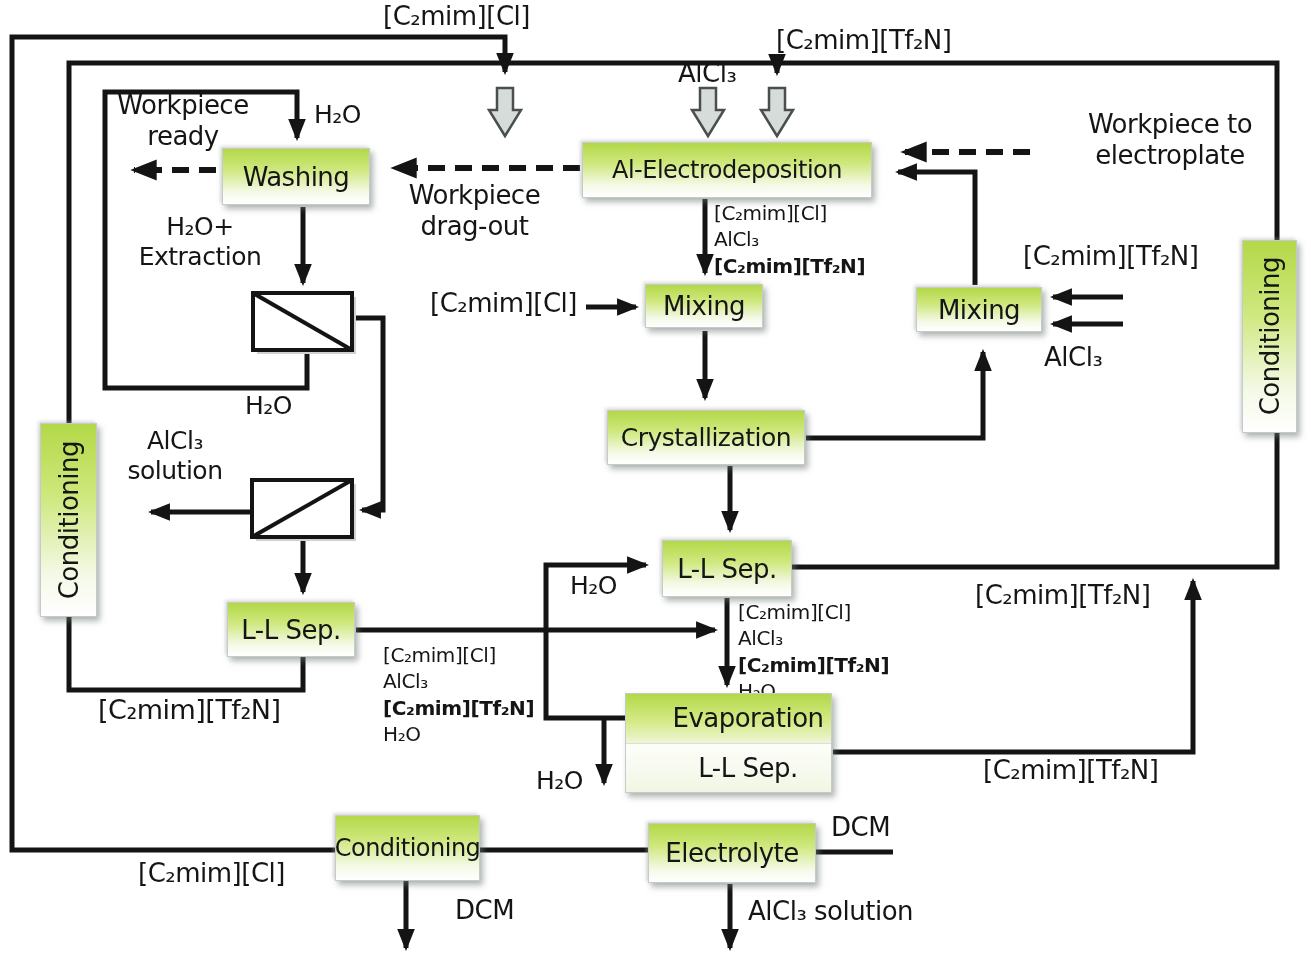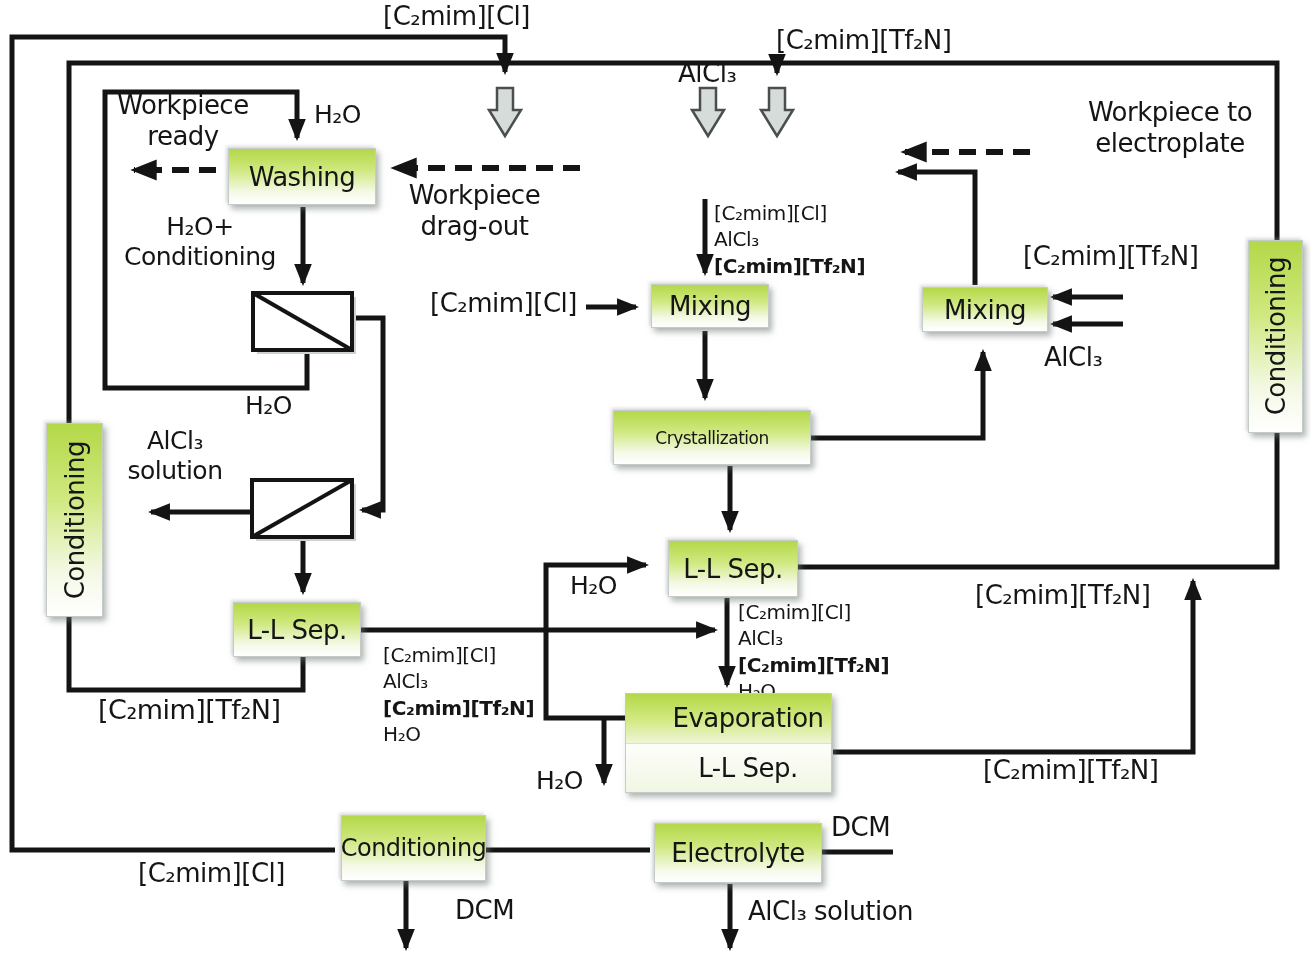--- a/index.html
+++ b/index.html
@@ -8,21 +8,21 @@
     font-family:"DejaVu Sans","Liberation Sans",sans-serif; color:#151515;
     overflow:hidden; letter-spacing:-0.5px;
   }
   #wires { position:absolute; left:0; top:0; }
   .box {
     position:absolute; box-sizing:border-box;
     background:linear-gradient(180deg,#b3d848 0%,#cfe87e 38%,#f4f9e6 78%,#ffffff 100%);
     border:1px solid #c3ccc9;
     box-shadow:3px 4px 6px rgba(110,120,114,0.55), -2px -2px 3px rgba(160,168,163,0.35);
     display:flex; align-items:center; justify-content:center;
-    font-size:26px; text-align:center; z-index:3;margin-left:6px;
+    font-size:26px; text-align:center; z-index:3;
   }
   .box.vert span { writing-mode:vertical-rl; transform:rotate(180deg); font-size:26px; }
   .evap { position:absolute; box-sizing:border-box; z-index:3;
     border:1px solid #c3ccc9; box-shadow:3px 4px 6px rgba(110,120,114,0.55);
     display:flex; flex-direction:column; }
   .evap .sect { flex:1; display:flex; align-items:center; justify-content:center; font-size:26px;padding-left:39px; }
   .evap .sect.top { background:linear-gradient(180deg,#b3d848 0%,#d4ea85 55%,#eef5d6 100%); }
   .evap .sect.bot { background:linear-gradient(180deg,#fdfefa 0%,#f1f6e3 100%); border-top:1px solid #d9e0d4; }
   .lbl { position:absolute; font-size:25px; white-space:pre-line; line-height:1.18; z-index:2; }
   .lbl.big { font-size:26px; }
@@ -88,27 +88,30 @@
       <line x1="253" y1="293" x2="352" y2="350" stroke="#141414" stroke-width="4"></line>
       <rect x="256" y="484" width="100" height="57" fill="#ccd3cf" stroke="none"></rect>
       <rect x="252" y="480" width="100" height="57" fill="#ffffff" stroke="#141414" stroke-width="4"></rect>
       <line x1="252" y1="537" x2="352" y2="480" stroke="#141414" stroke-width="4"></line>
     </g>
   </svg>
 
   <div class="box" style="left:222px;top:148px;width:148px;height:57px">
       <span>Washing</span>
     </div>
+  <div class="box" style="left:582px;top:142px;width:290px;height:56px;font-size:24px">
+      <span>Al-Electrodeposition</span>
+    </div>
   <div class="box" style="left:645px;top:284px;width:118px;height:44px">
       <span>Mixing</span>
     </div>
   <div class="box" style="left:916px;top:287px;width:126px;height:45px">
       <span>Mixing</span>
     </div>
-  <div class="box" style="left:607px;top:410px;width:198px;height:55px;font-size:17px">
+  <div class="box" style="left:607px;top:410px;width:198px;height:55px;font-size:25px">
       <span>Crystallization</span>
     </div>
   <div class="box" style="left:227px;top:602px;width:128px;height:55px">
       <span>L-L Sep.</span>
     </div>
   <div class="box" style="left:662px;top:540px;width:130px;height:57px">
       <span>L-L Sep.</span>
     </div>
 
   <div class="evap" style="left:625px;top:693px;width:207px;height:100px">
@@ -130,24 +133,24 @@
     </div>
 
   <div class="lbl big" style="left:383px;top:1px">[C₂mim][Cl]</div>
   <div class="lbl big" style="left:776px;top:25px">[C₂mim][Tf₂N]</div>
   <div class="lbl big" style="left:678px;top:58px">AlCl₃</div>
   <div class="lbl" style="left:314px;top:100px">H₂O</div>
   <div class="lbl big ctr" style="left:98px;top:90px;width:170px">Workpiece
 ready</div>
   <div class="lbl big ctr" style="left:382px;top:180px;width:185px">Workpiece
 drag-out</div>
-  <div class="lbl big ctr" style="left:1070px;top:97px;width:200px">Workpiece to
+  <div class="lbl big ctr" style="left:1070px;top:109px;width:200px">Workpiece to
 electroplate</div>
   <div class="lbl ctr" style="left:120px;top:212px;width:160px">H₂O+
-Conditioning</div>
+Extraction</div>
   <div class="lbl" style="left:245px;top:391px">H₂O</div>
   <div class="lbl ctr" style="left:105px;top:426px;width:140px">AlCl₃
 solution</div>
   <div class="lbl big" style="left:430px;top:288px">[C₂mim][Cl]</div>
   <div class="lbl big" style="left:1023px;top:241px">[C₂mim][Tf₂N]</div>
   <div class="lbl big" style="left:1044px;top:342px">AlCl₃</div>
   <div class="lbl" style="left:570px;top:571px">H₂O</div>
   <div class="lbl big" style="left:98px;top:694px;font-size:27px">[C₂mim][Tf₂N]</div>
   <div class="lbl big" style="left:975px;top:580px">[C₂mim][Tf₂N]</div>
   <div class="lbl big" style="left:983px;top:755px">[C₂mim][Tf₂N]</div>

